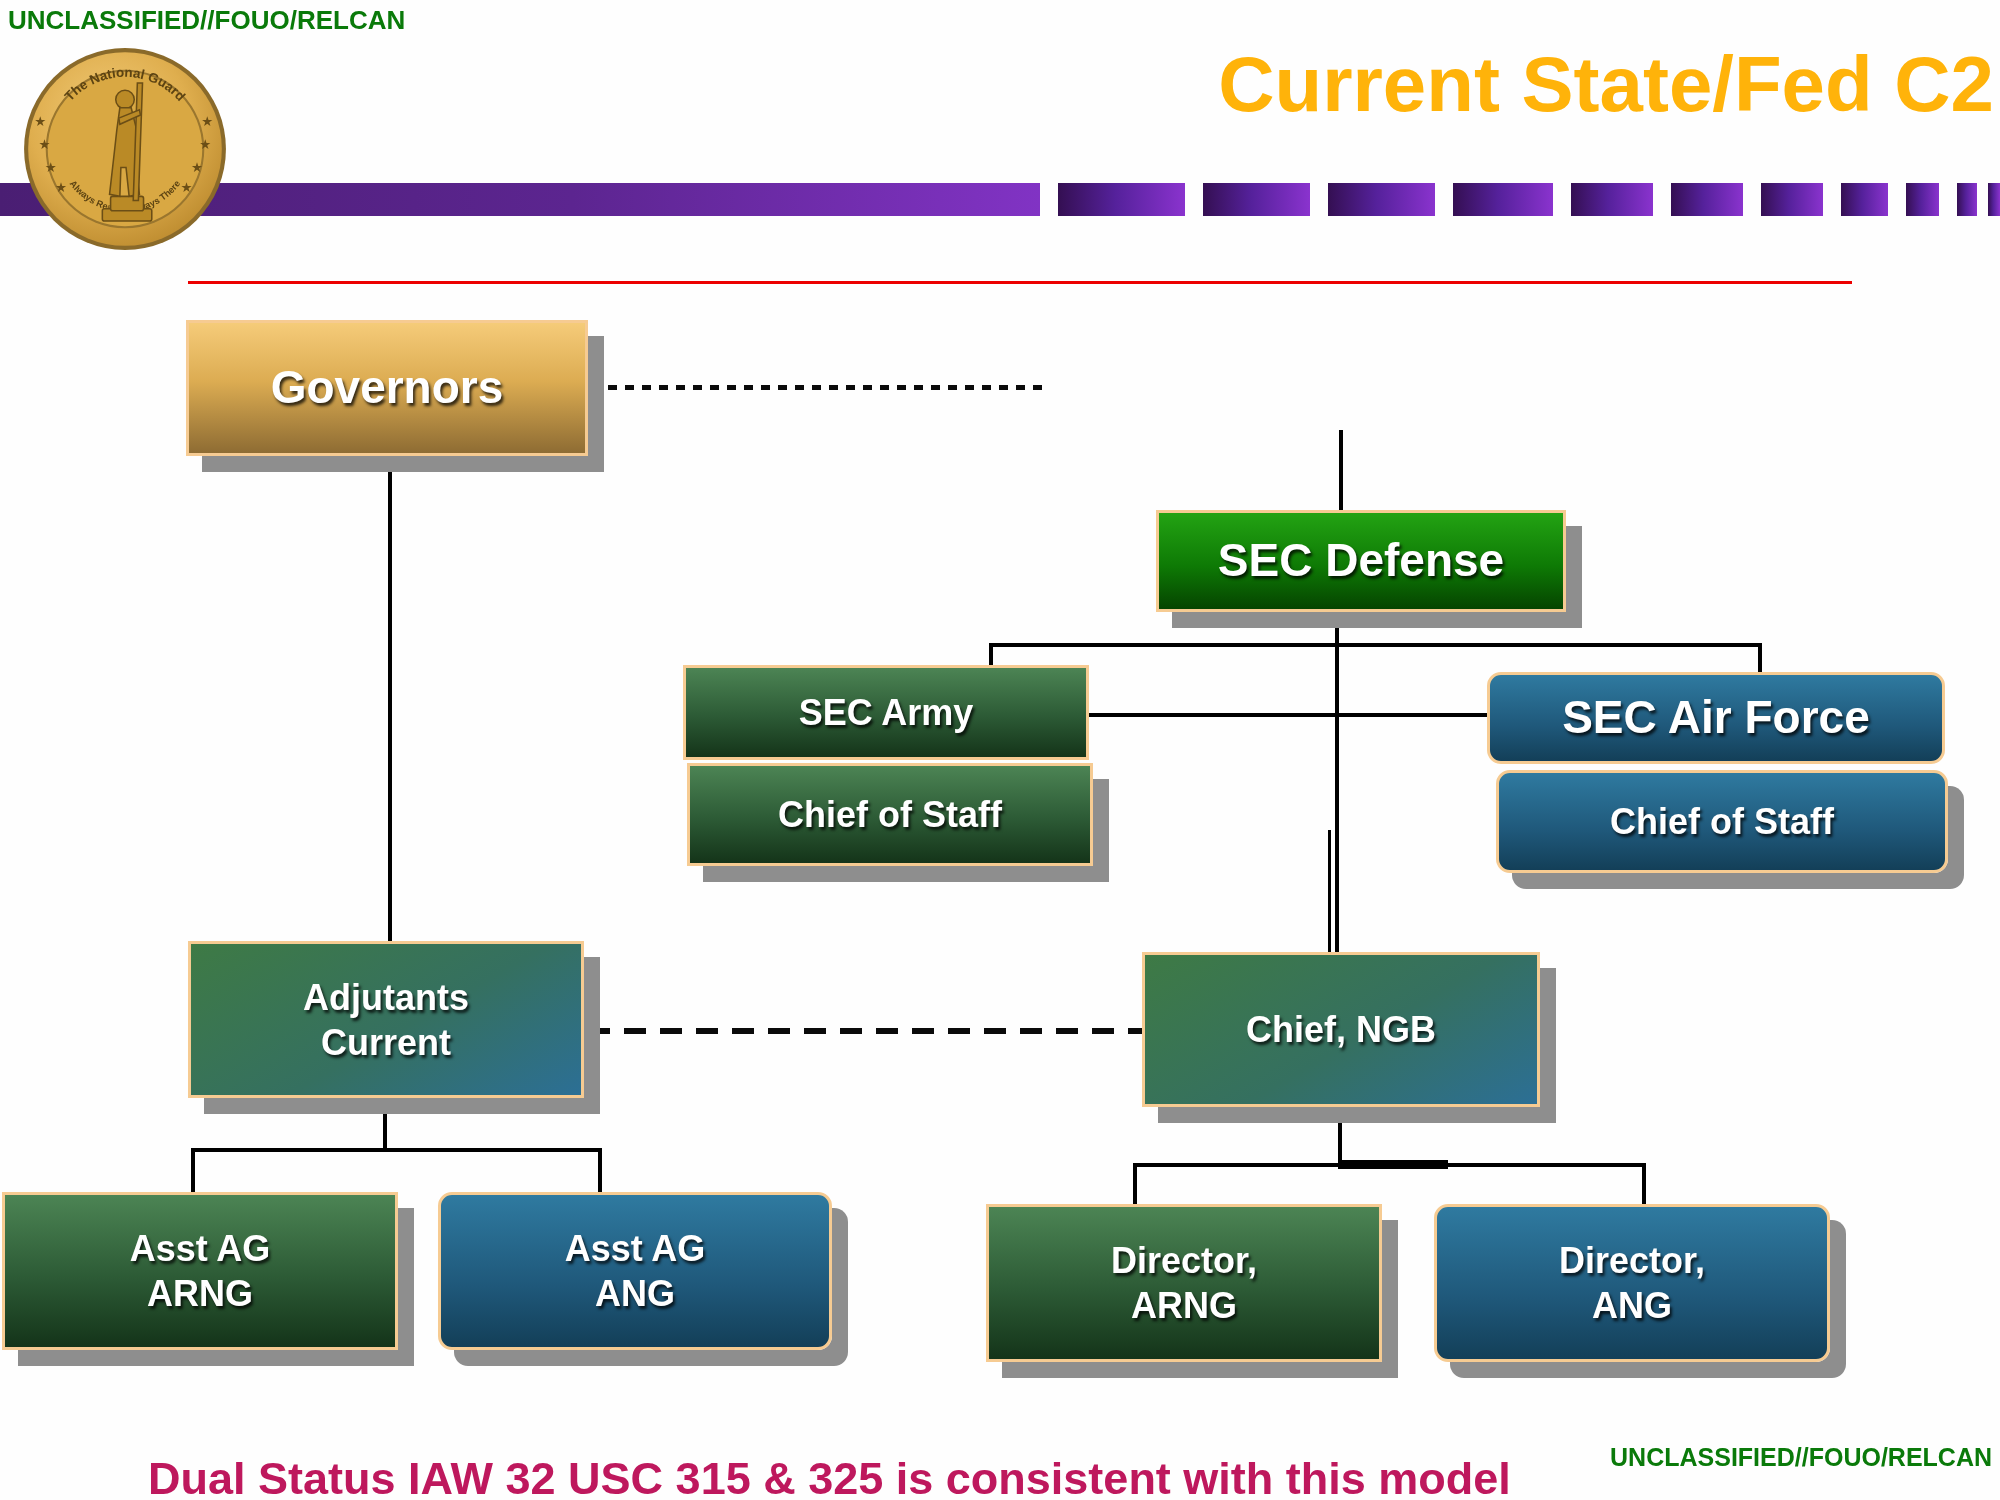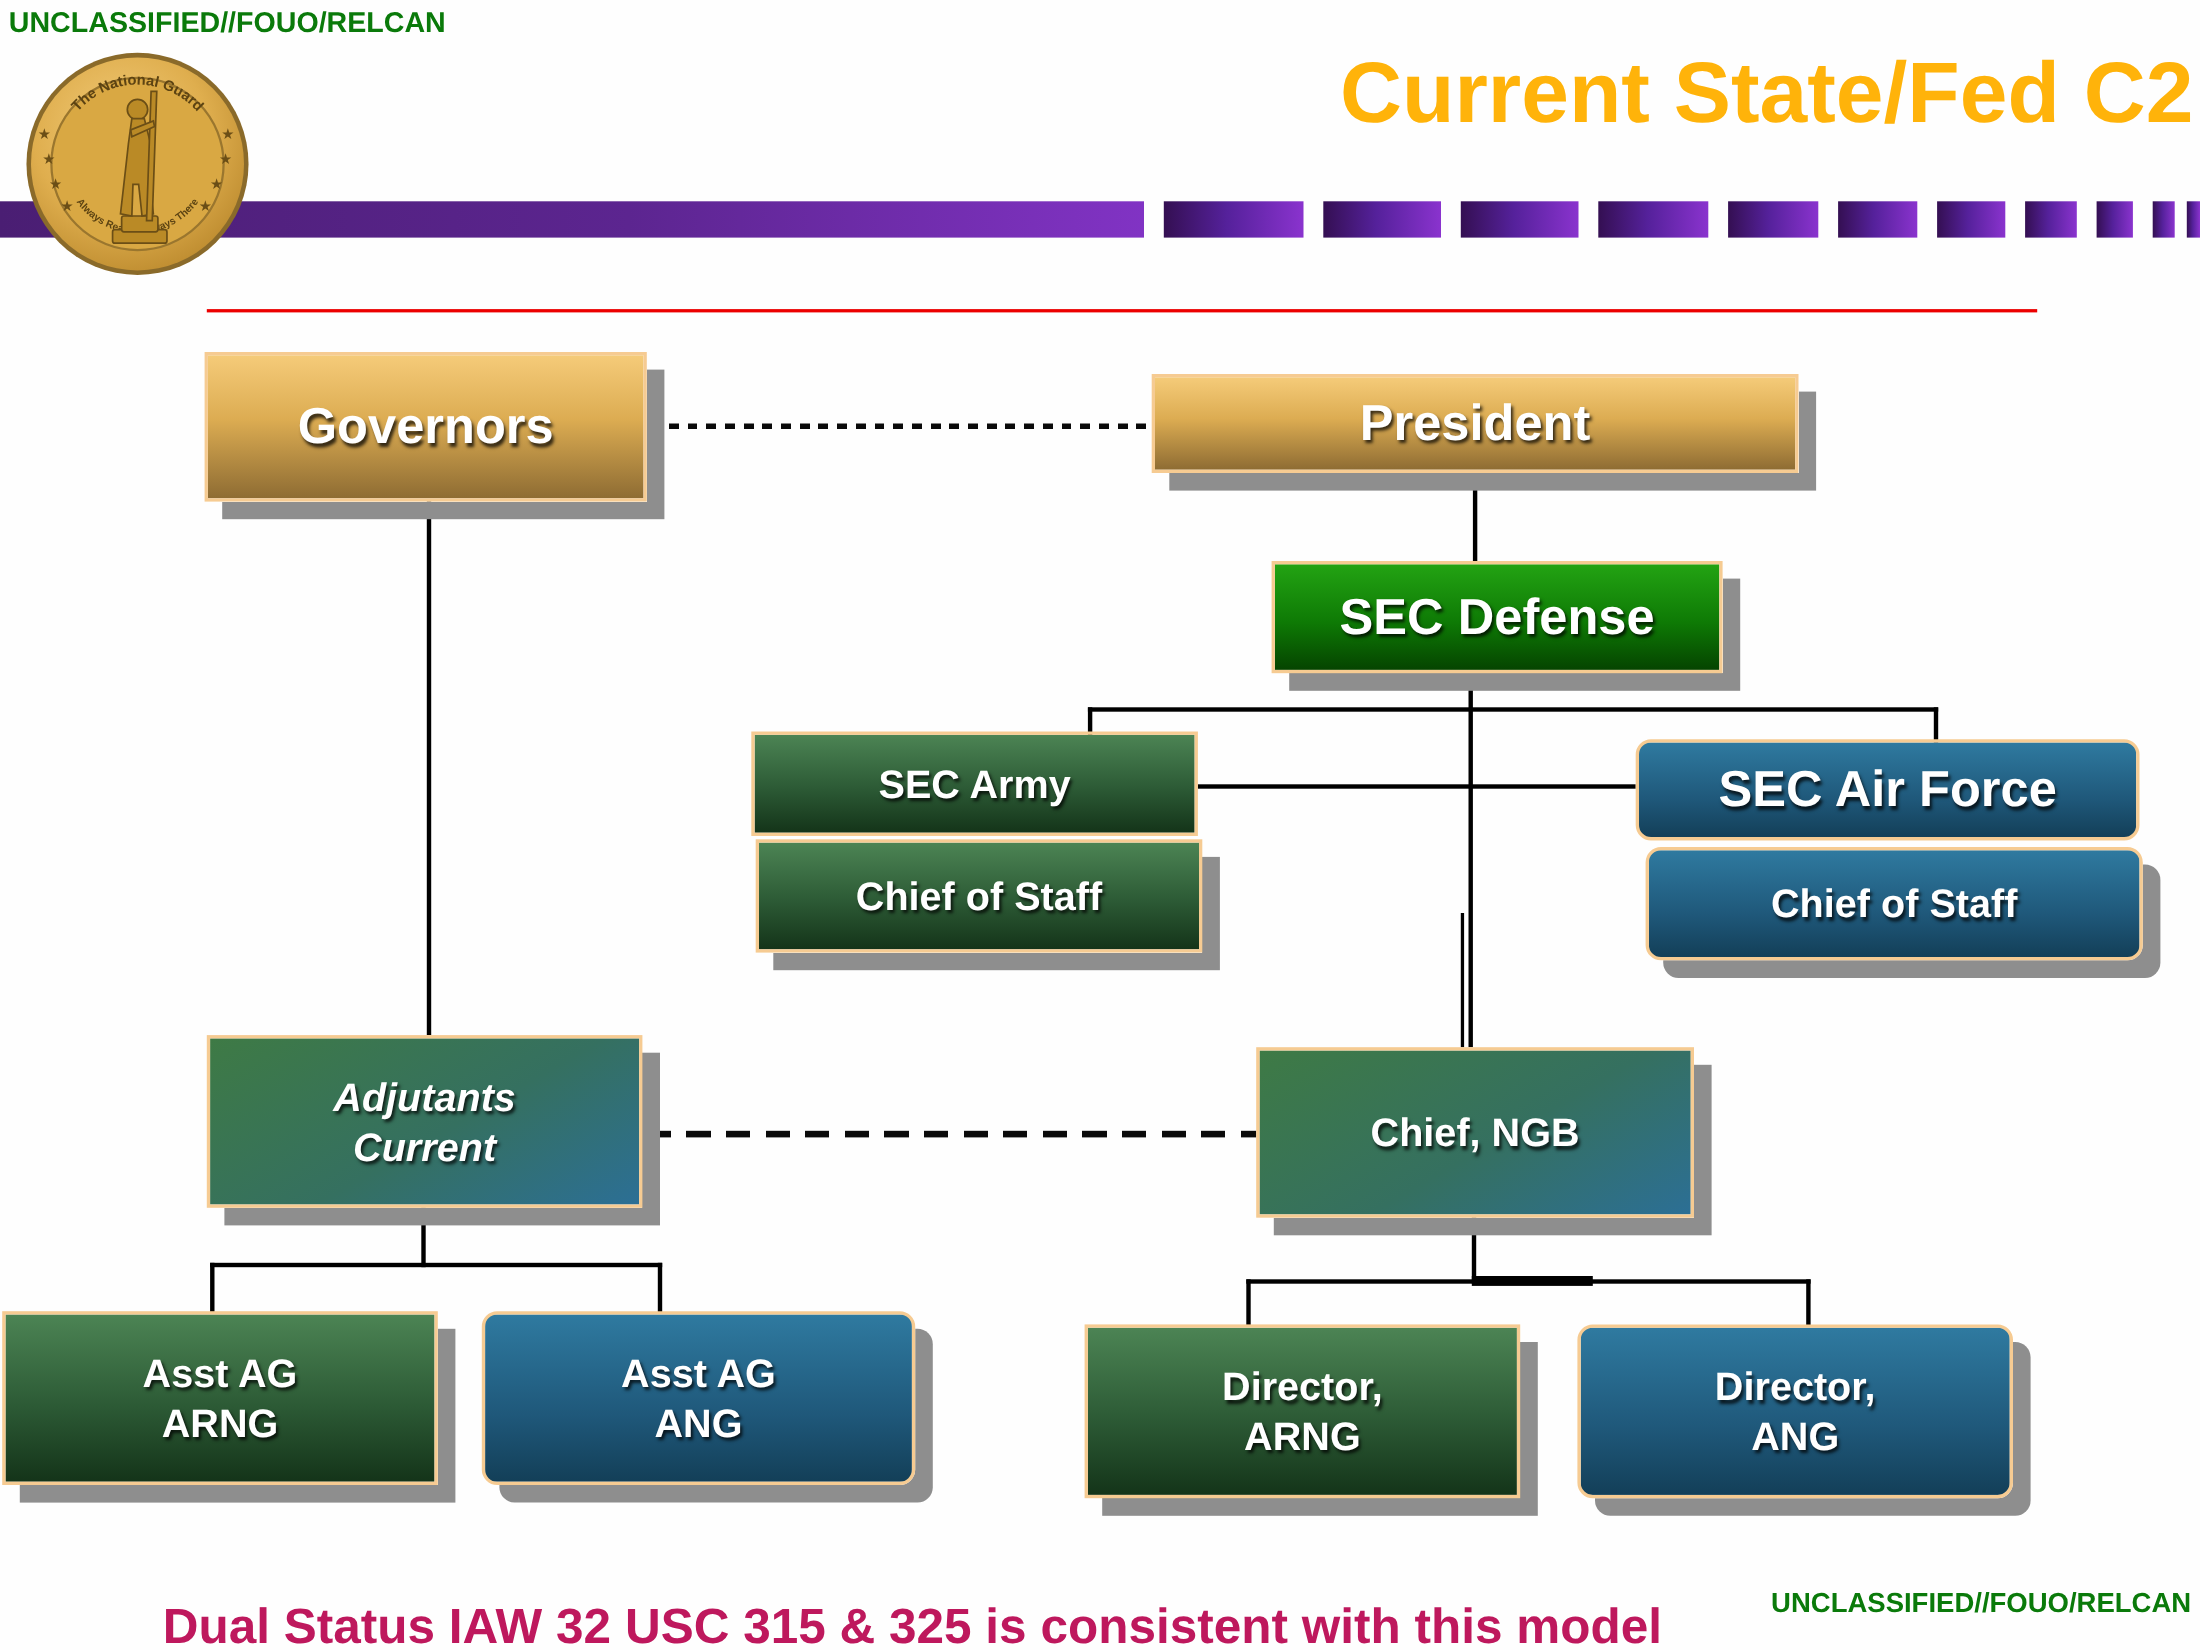--- a/index.html
+++ b/index.html
@@ -128,23 +128,20 @@
   <div class="ln" style="left:1338px;top:1107px;width:4px;height:60px;"></div>
   <div class="ln" style="left:1133px;top:1163px;width:513px;height:4px;"></div>
   <div class="ln" style="left:1338px;top:1160px;width:110px;height:9px;"></div>
   <div class="ln" style="left:1133px;top:1163px;width:4px;height:43px;"></div>
   <div class="ln" style="left:1642px;top:1163px;width:4px;height:43px;"></div>
 
   <div class="node gold fs38" style="left:186px;top:320px;width:402px;height:136px;">
     <span>Governors</span>
   </div>
 
-  <div class="node gold fs38" style="left:1047px;top:340px;width:588px;height:90px;">
-    <span>President</span>
-  </div>
 
   <div class="node brightgreen fs38" style="left:1156px;top:510px;width:410px;height:102px;">
     <span>SEC Defense</span>
   </div>
 
   <div class="node darkgreen fs36" style="left:683px;top:665px;width:406px;height:95px;box-shadow:none;">
     <span>SEC Army</span>
   </div>
 
   <div class="node darkgreen fs36" style="left:687px;top:763px;width:406px;height:103px;">
@@ -152,21 +149,21 @@
   </div>
 
   <div class="node bluebox fs38" style="left:1487px;top:672px;width:458px;height:92px;box-shadow:none;">
     <span>SEC Air Force</span>
   </div>
 
   <div class="node bluebox fs36" style="left:1496px;top:770px;width:452px;height:103px;">
     <span>Chief of Staff</span>
   </div>
 
-  <div class="node greenblue fs36" style="left:188px;top:941px;width:396px;height:157px;font-style:italic;">
+  <div class="node greenblue fs36" style="left:188px;top:941px;width:396px;height:157px;">
     <span>Adjutants</span>
     <span>Current</span>
   </div>
 
   <div class="node greenblue fs36" style="left:1142px;top:952px;width:398px;height:155px;">
     <span>Chief, NGB</span>
   </div>
 
   <div class="node darkgreen fs36" style="left:2px;top:1192px;width:396px;height:158px;">
     <span>Asst AG</span>

